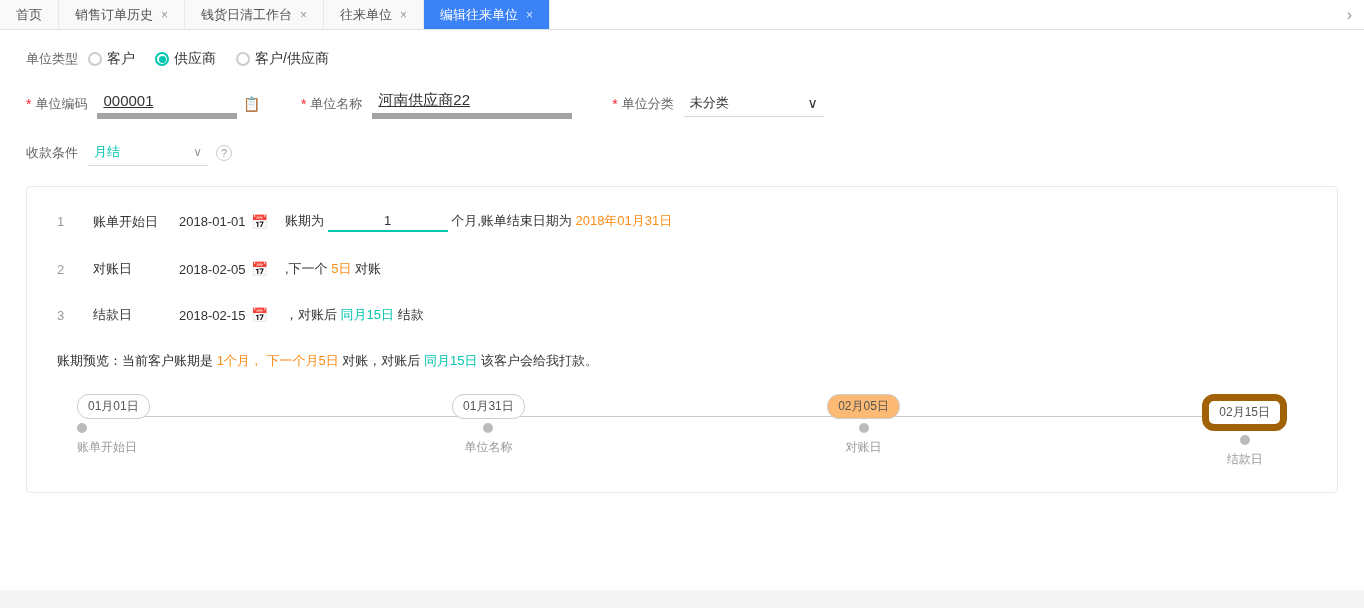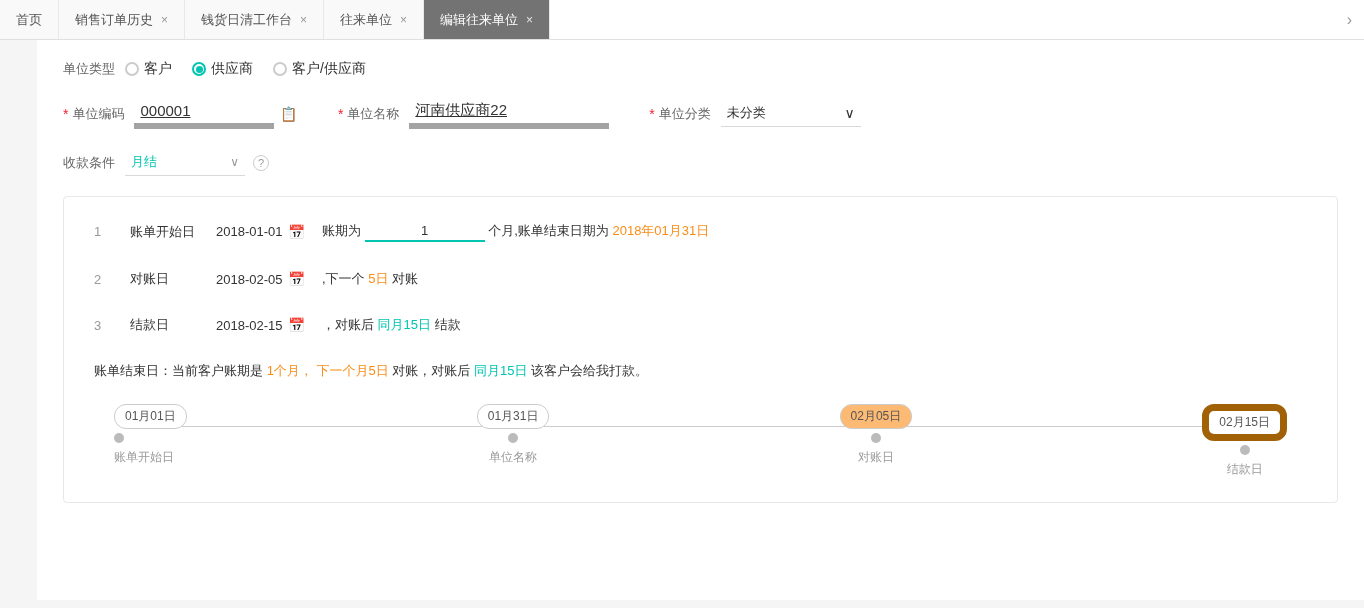--- a/index.html
+++ b/index.html
@@ -4,21 +4,21 @@
   <style>
     * { box-sizing: border-box; margin: 0; padding: 0; }
     body { font-family: 'Microsoft YaHei', Arial, sans-serif; font-size: 14px; color: #333; background: #f5f5f5; }
 
     
     .tab-bar {
       display: flex;
       align-items: center;
       background: #fff;
       border-bottom: 1px solid #e0e0e0;
-      height: 40px;
+      height: 30px;
       padding: 0 0;
     }
     .tab {
       display: flex;
       align-items: center;
       padding: 0 16px;
       height: 100%;
       font-size: 13px;
       color: #555;
       cursor: pointer;
@@ -26,40 +26,39 @@
       white-space: nowrap;
       background: #f9f9f9;
     }
     .tab .close-btn {
       margin-left: 8px;
       color: #999;
       font-size: 12px;
       cursor: pointer;
     }
     .tab.active {
-      background: #737373;
+      background: #3b82f6;
       color: #fff;
     }
     .tab.active .close-btn {
       color: rgba(255,255,255,0.8);
     }
     .tab-more {
       margin-left: auto;
       padding: 0 12px;
       cursor: pointer;
       color: #999;
       font-size: 16px;
     }
 
     
     .main-content {
       background: #fff;
       padding: 20px 26px;
       min-height: 560px;
-      margin-left: 37px;
     }
     .form-row {
       display: flex;
       align-items: center;
       margin-bottom: 20px;
       gap: 0;
     }
     .form-label {
       color: #666;
       margin-right: 10px;
@@ -369,21 +368,21 @@
         <span class="cal-icon">📅</span>
       </div>
       <div class="setting-desc">
         <span>，对账后</span>
         <span class="highlight-teal">同月15日</span>
         <span>结款</span>
       </div>
     </div>
 
     <div class="preview-text">
-      <span>账单结束日：当前客户账期是</span>
+      <span>账期预览：当前客户账期是</span>
       <span class="highlight-orange">1个月，</span>
       <span class="highlight-orange">下一个月5日</span>
       <span>对账，对账后</span>
       <span class="highlight-teal">同月15日</span>
       <span>该客户会给我打款。</span>
     </div>
 
     <div style="position: relative; padding: 0 20px; margin-top: 10px;">
       <div style="position: absolute; left: 30px; right: 30px; top: 22px; height: 1px; background: #ccc;"></div>
       <div style="display: flex; justify-content: space-between; align-items: flex-start;">

